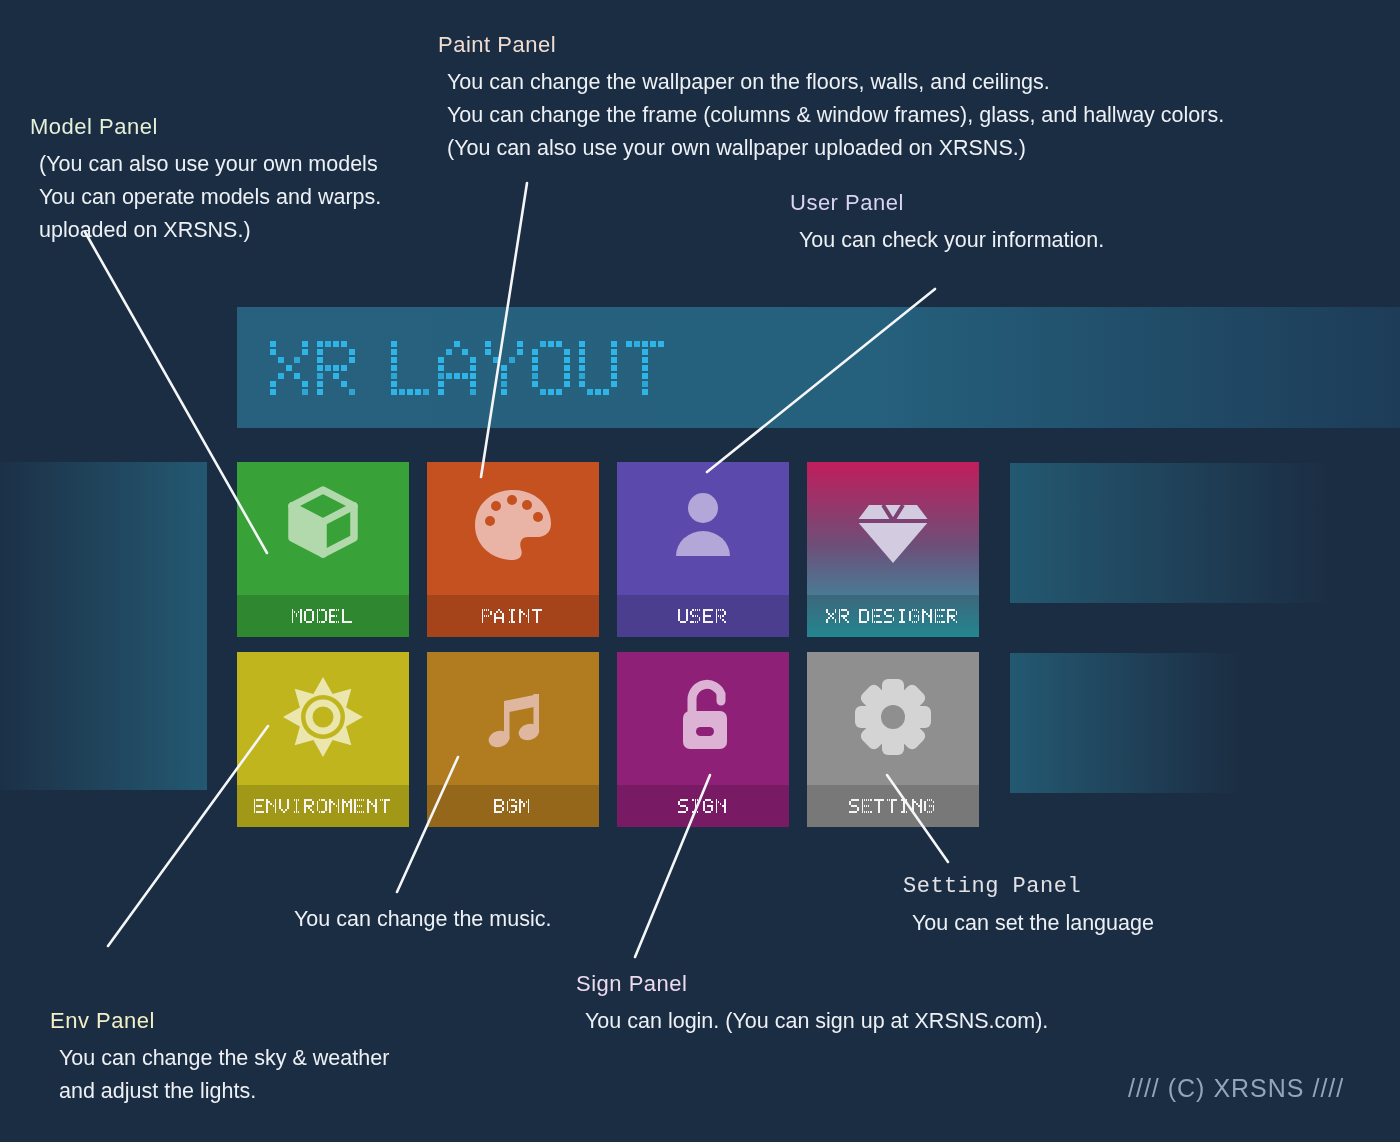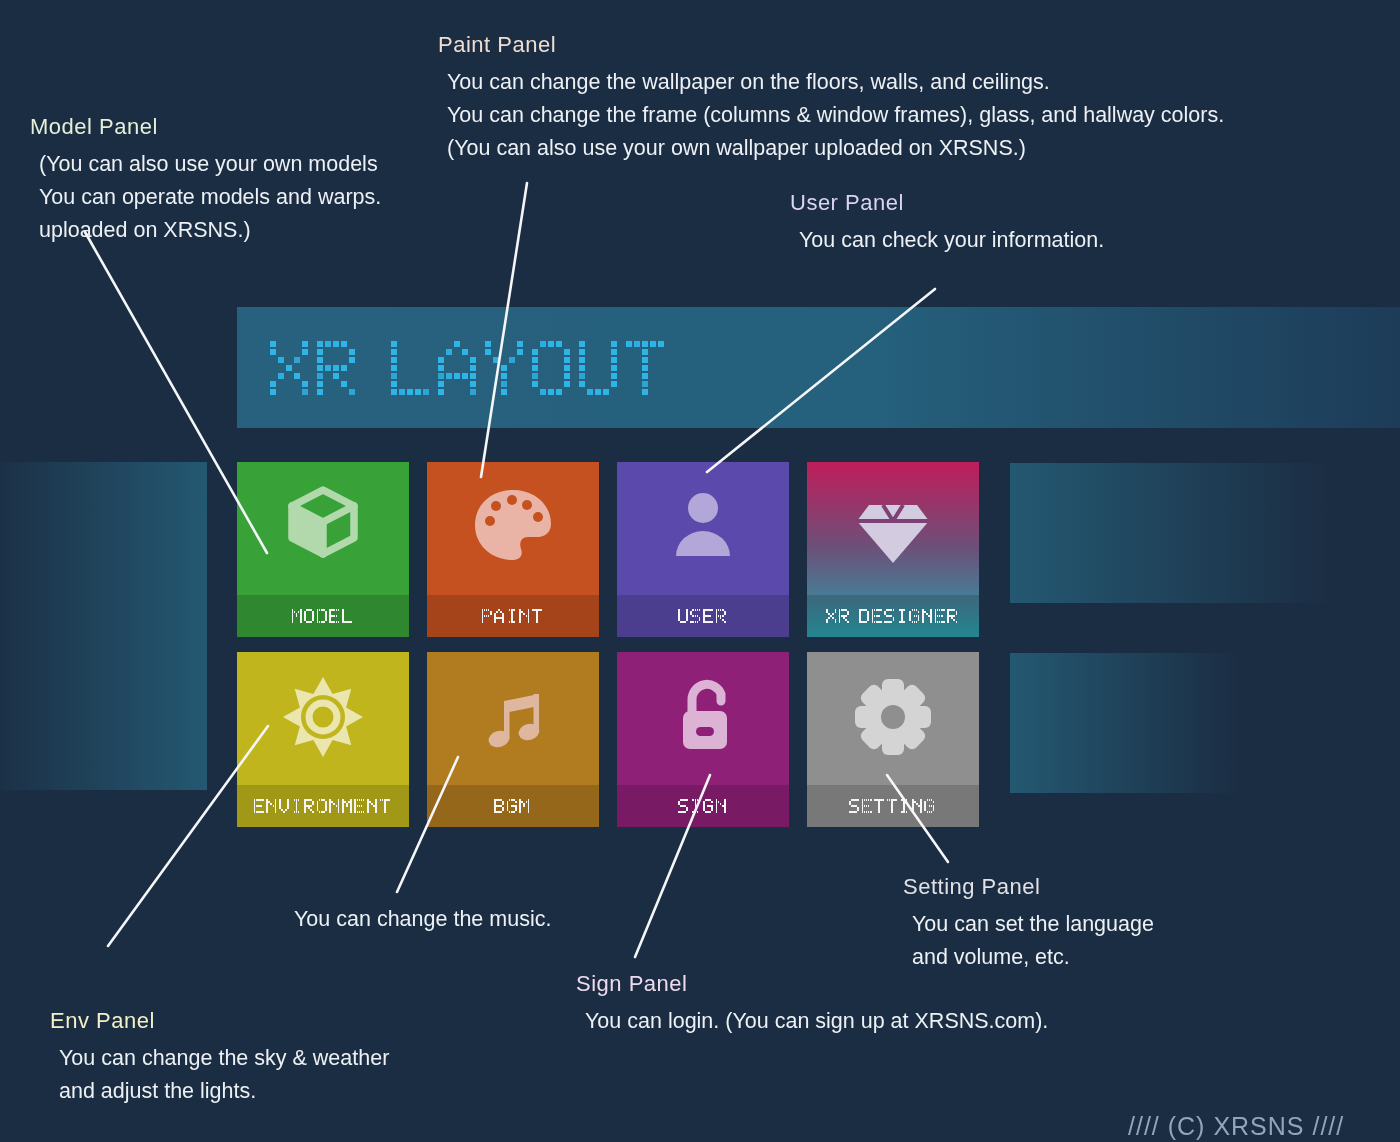--- a/index.html
+++ b/index.html
@@ -59,21 +59,21 @@
   .ann{position:absolute;color:var(--desc,#edf1f5);}
   .ann-title{font-size:22px;letter-spacing:0.5px;margin:0 0 8px 0;}
   .ann-desc{font-size:21.5px;line-height:33px;padding-left:9px;}
 
   
   .overlay{position:absolute;left:0;top:0;width:1400px;height:1142px;pointer-events:none;z-index:50;}
   .overlay line{stroke:var(--callout,#f4f6f8);stroke-width:2.6;stroke-linecap:round;}
 
   
   .copyright{
-    position:absolute;left:1128px;top:1112px;width:240px;
+    position:absolute;left:1128px;top:1074px;width:240px;
     font-size:25px;letter-spacing:1px;color:#93a5b8;white-space:nowrap;
   }
 </style>
 </head>
 <body style="--bg: #1b2d43; --callout: #f4f6f8; --desc: #edf1f5;">
 
 <div class="ghost-left"></div>
 <div class="ghost-right-top"></div>
 <div class="ghost-right-bottom"></div>
 
@@ -2360,24 +2360,23 @@
 </div>
 
 <div class="ann" style="left:576px;top:971px">
   <div class="ann-title" style="color: rgb(238, 219, 238);">Sign Panel</div>
   <div class="ann-desc">
     <div>You can login. (You can sign up at XRSNS.com).</div>
   </div>
 </div>
 
 <div class="ann" style="left:903px;top:874px">
-  <div class="ann-title" style="color: rgb(225, 225, 229);">Setting Panel</div>
+  <div class="ann-title" style="color: rgb(225, 225, 229); font-family: Liberation Mono, monospace;">Setting Panel</div>
   <div class="ann-desc">
     <div>You can set the language</div>
-    <div>and volume, etc.</div>
   </div>
 </div>
 
 <svg class="overlay" viewBox="0 0 1400 1142">
   <line x1="85" y1="232" x2="267" y2="553"></line>
   <line x1="527" y1="183" x2="481" y2="477"></line>
   <line x1="935" y1="289" x2="707" y2="472"></line>
   <line x1="268" y1="726" x2="108" y2="946"></line>
   <line x1="458" y1="757" x2="397" y2="892"></line>
   <line x1="710" y1="775" x2="635" y2="957"></line>

